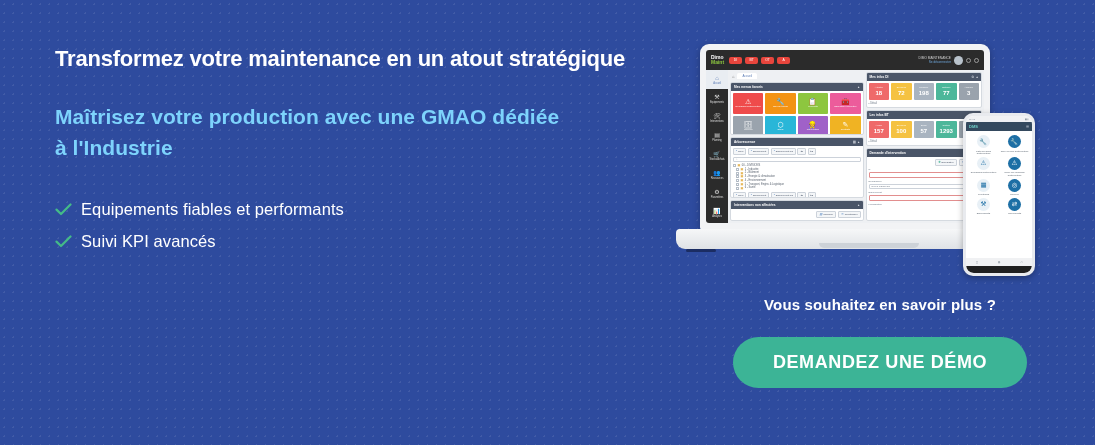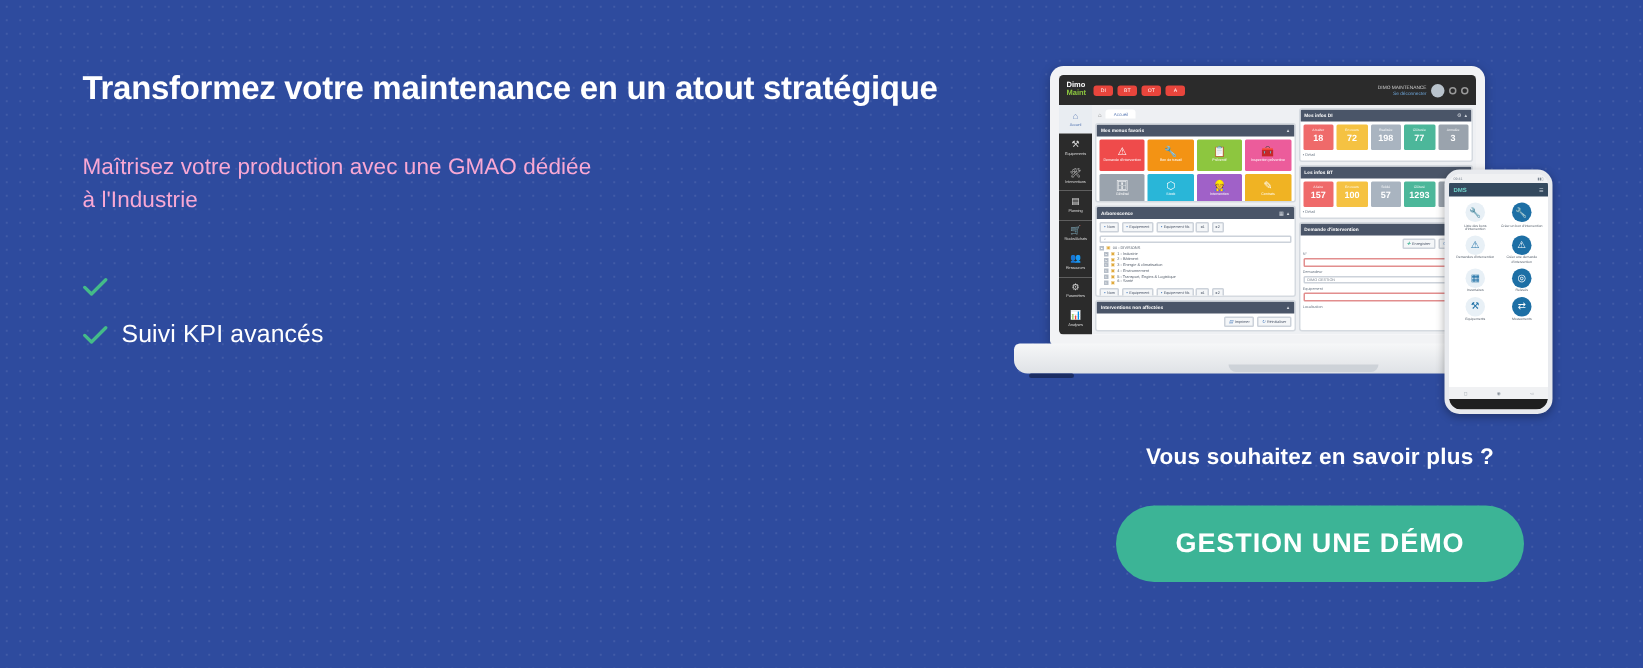--- a/index.html
+++ b/index.html
@@ -13,22 +13,22 @@
     position:relative;
   }
 
   
   .copy { position:absolute; left:55px; top:44px; width:640px; }
   .headline {
     font-size:22px; font-weight:bold; color:#ffffff;
     line-height:1.32; letter-spacing:-0.2px;
   }
   .subhead {
-    margin-top:28px; font-size:15px; font-weight:normal;
-    color:#f9a8d4; line-height:1.48; letter-spacing:0.05px;
+    margin-top:28px; font-size:21px; font-weight:bold;
+    color:#7dd3fc; line-height:1.48; letter-spacing:0.05px;
   }
   .bullets { margin-top:30px; list-style:none; }
   .bullet { display:flex; align-items:center; height:32px; }
   .check { width:26px; flex:0 0 26px; display:flex; align-items:center; }
   .check svg { display:block; }
   .bullet-label { font-size:16.5px; color:#ffffff; letter-spacing:0.1px; }
 
   
   .cta { position:absolute; left:690px; top:296px; width:380px; text-align:center; }
   .cta-text { font-size:15px; font-weight:bold; color:#ffffff; letter-spacing:0.15px; }
@@ -175,35 +175,36 @@
     <div>Maîtrisez votre production avec une GMAO dédiée</div>
     <div>à l'Industrie</div>
   </div>
   <ul class="bullets">
     <li class="bullet">
       <span class="check">
         <svg width="17" height="13" viewBox="0 0 17 13">
             <path d="M1.5 6.6 L6 11 L15.5 1.5" stroke="#44bb88" stroke-width="2.2" fill="none" stroke-linecap="round" stroke-linejoin="round"></path>
           </svg>
       </span>
+      <span class="bullet-label">Equipements fiables et performants</span>
     </li>
     <li class="bullet">
       <span class="check">
         <svg width="17" height="13" viewBox="0 0 17 13">
             <path d="M1.5 6.6 L6 11 L15.5 1.5" stroke="#44bb88" stroke-width="2.2" fill="none" stroke-linecap="round" stroke-linejoin="round"></path>
           </svg>
       </span>
       <span class="bullet-label">Suivi KPI avancés</span>
     </li>
   </ul>
 </div>
 
 <div class="cta">
   <div class="cta-text">Vous souhaitez en savoir plus ?</div>
-  <button class="cta-button">GESTION UNE DÉMO</button>
+  <button class="cta-button">DEMANDEZ UNE DÉMO</button>
 </div>
 
 <div class="devices">
 
   <div class="laptop">
     <div class="laptop-lid">
       <div class="screen">
 
         <div class="app-top">
           <div class="logo">

